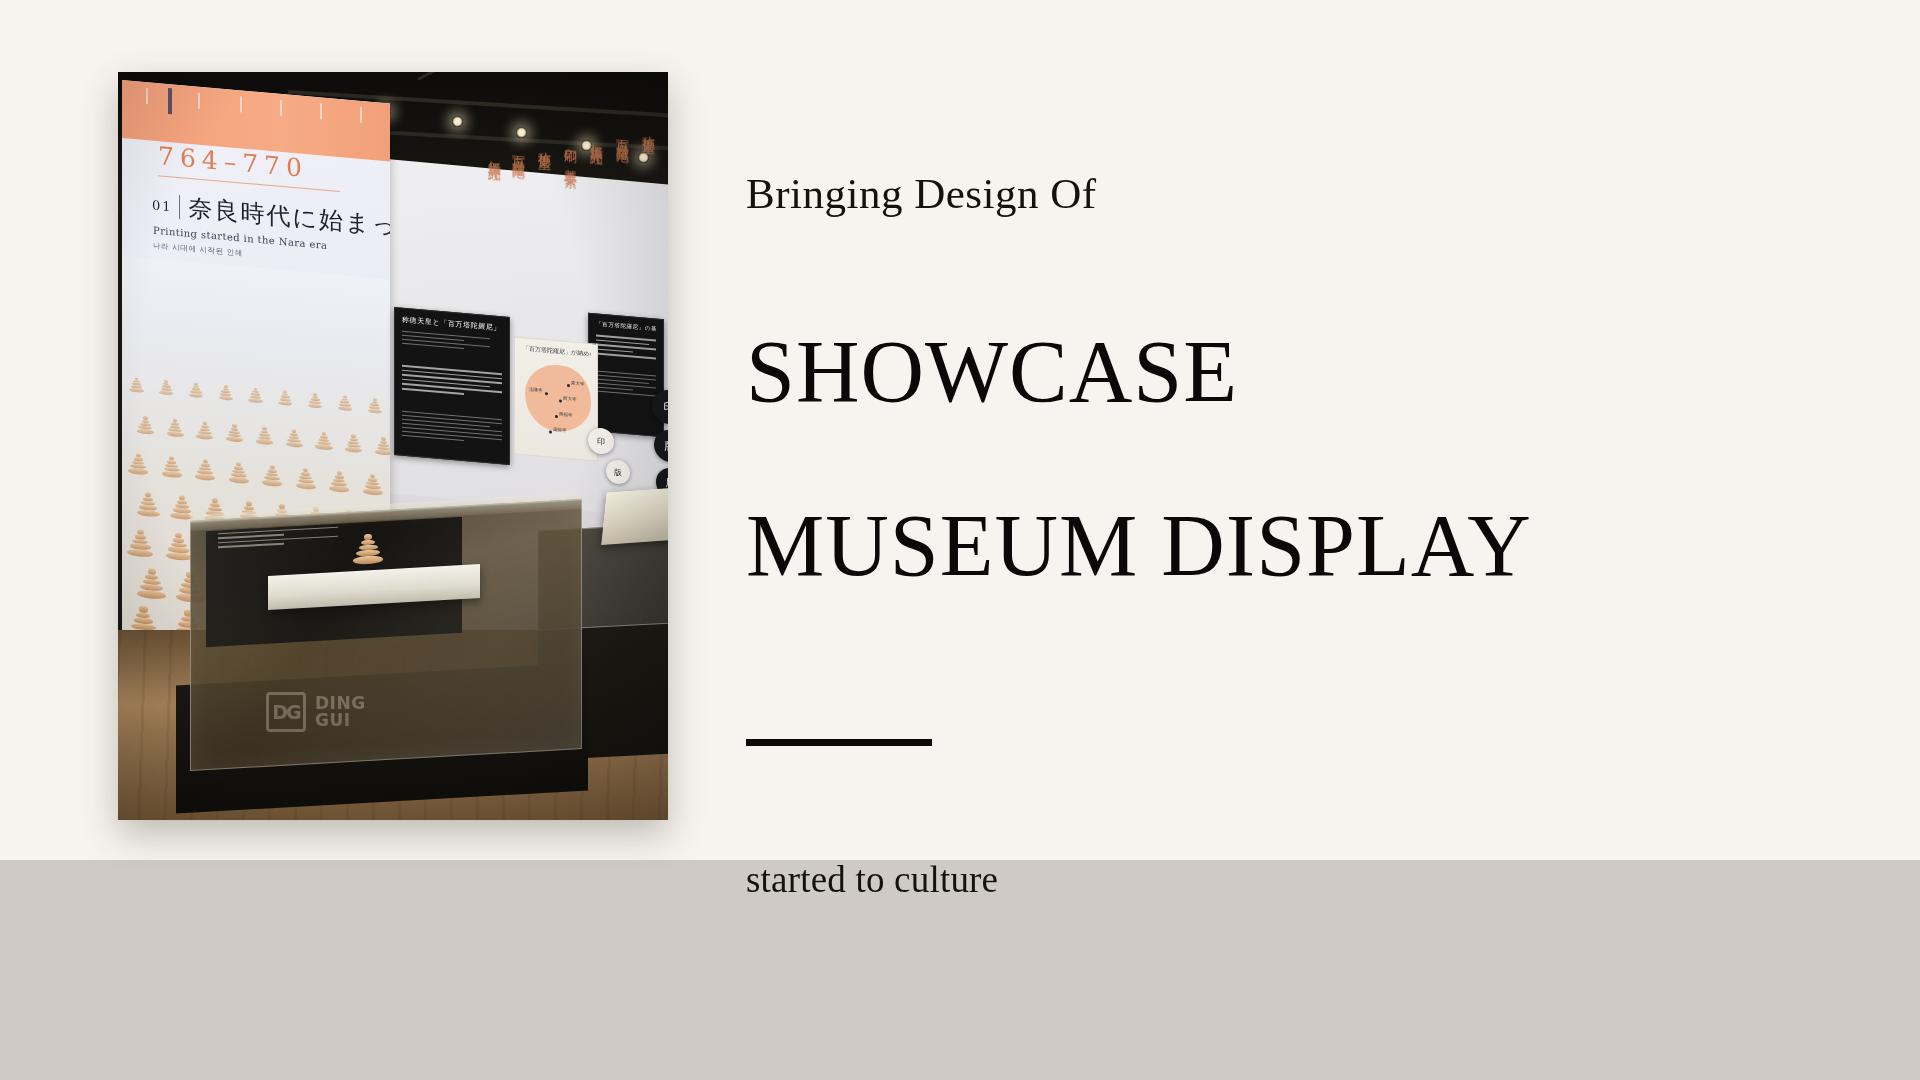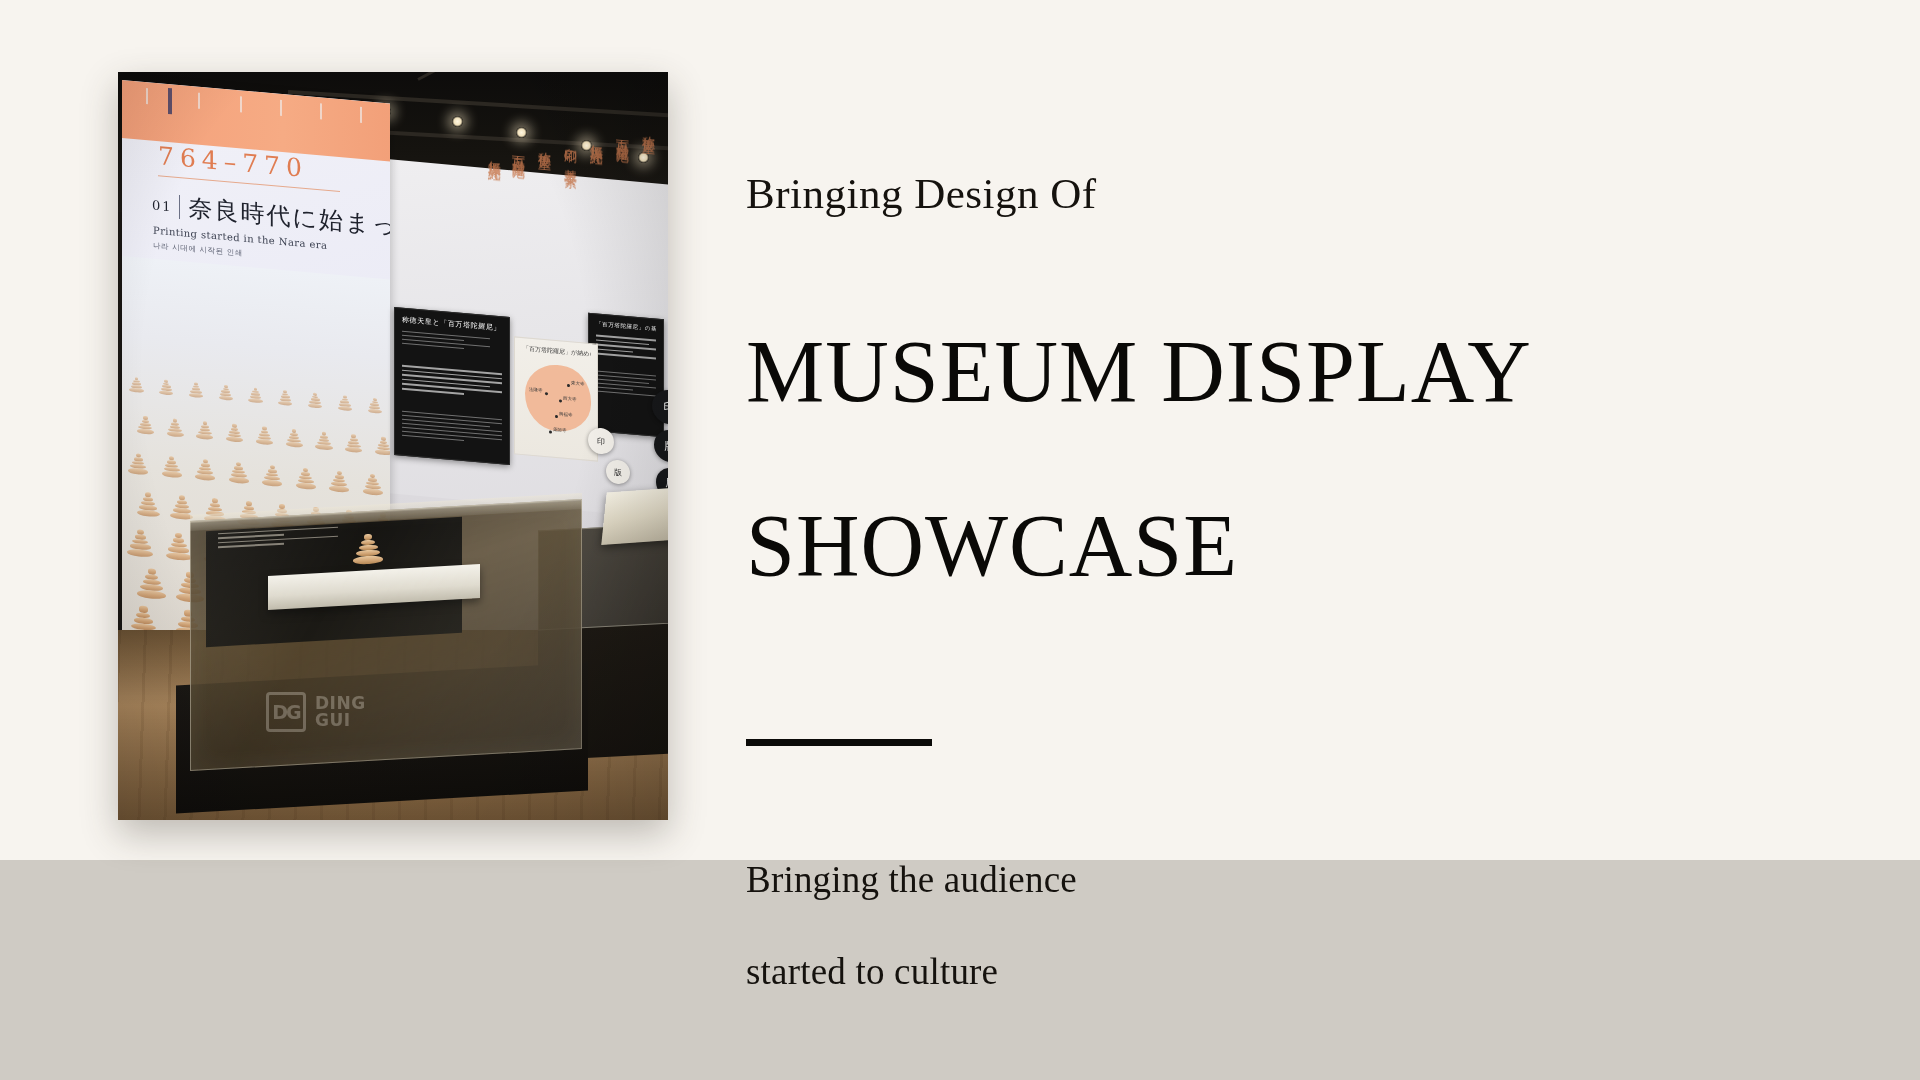--- a/index.html
+++ b/index.html
@@ -959,23 +959,22 @@
         </div>
       </div>
 
       <div class="photo-vignette"></div>
     </div>
   </div>
 
   <div class="textcol">
     <div class="eyebrow">Bringing Design Of</div>
     <div class="headline">
+      <div>SHOWCASE</div>
       <div>MUSEUM DISPLAY</div>
-      <div>SHOWCASE</div>
     </div>
     <div class="rule"></div>
     <div class="subtitle">
-      <div>Bringing the audience</div>
       <div>started to culture</div>
     </div>
   </div>
 
 </div>
 
 </body></html>

